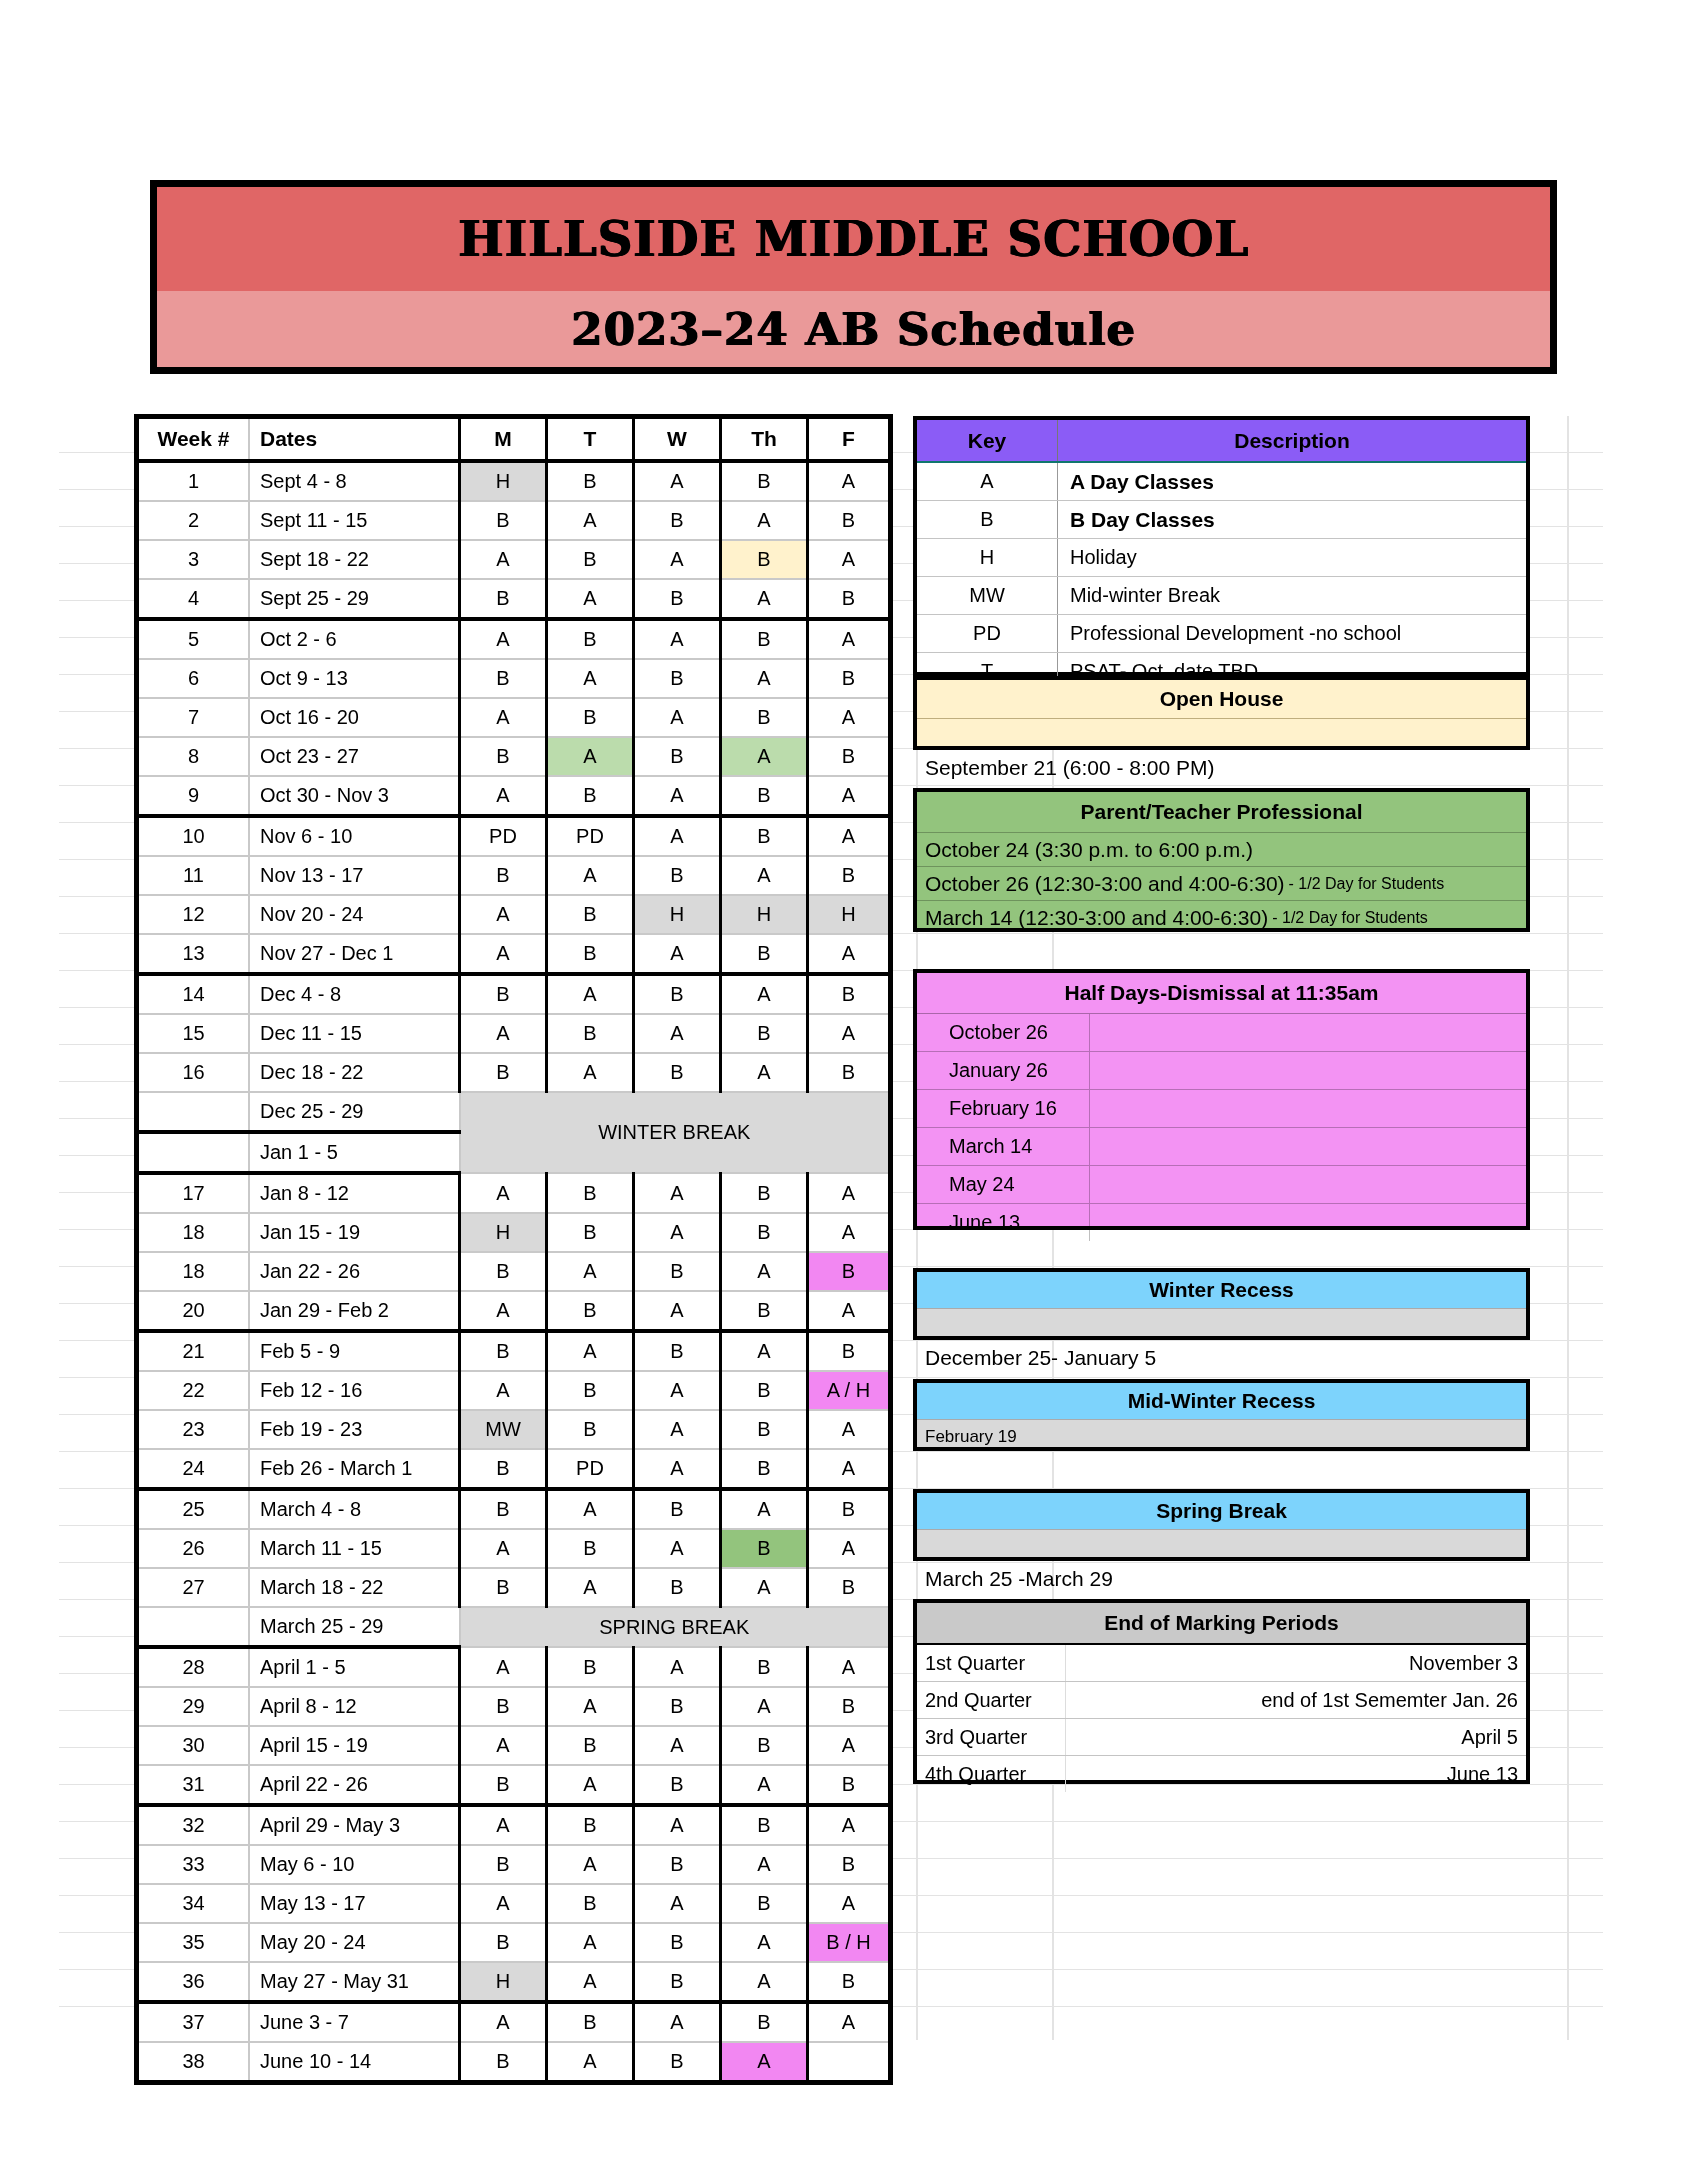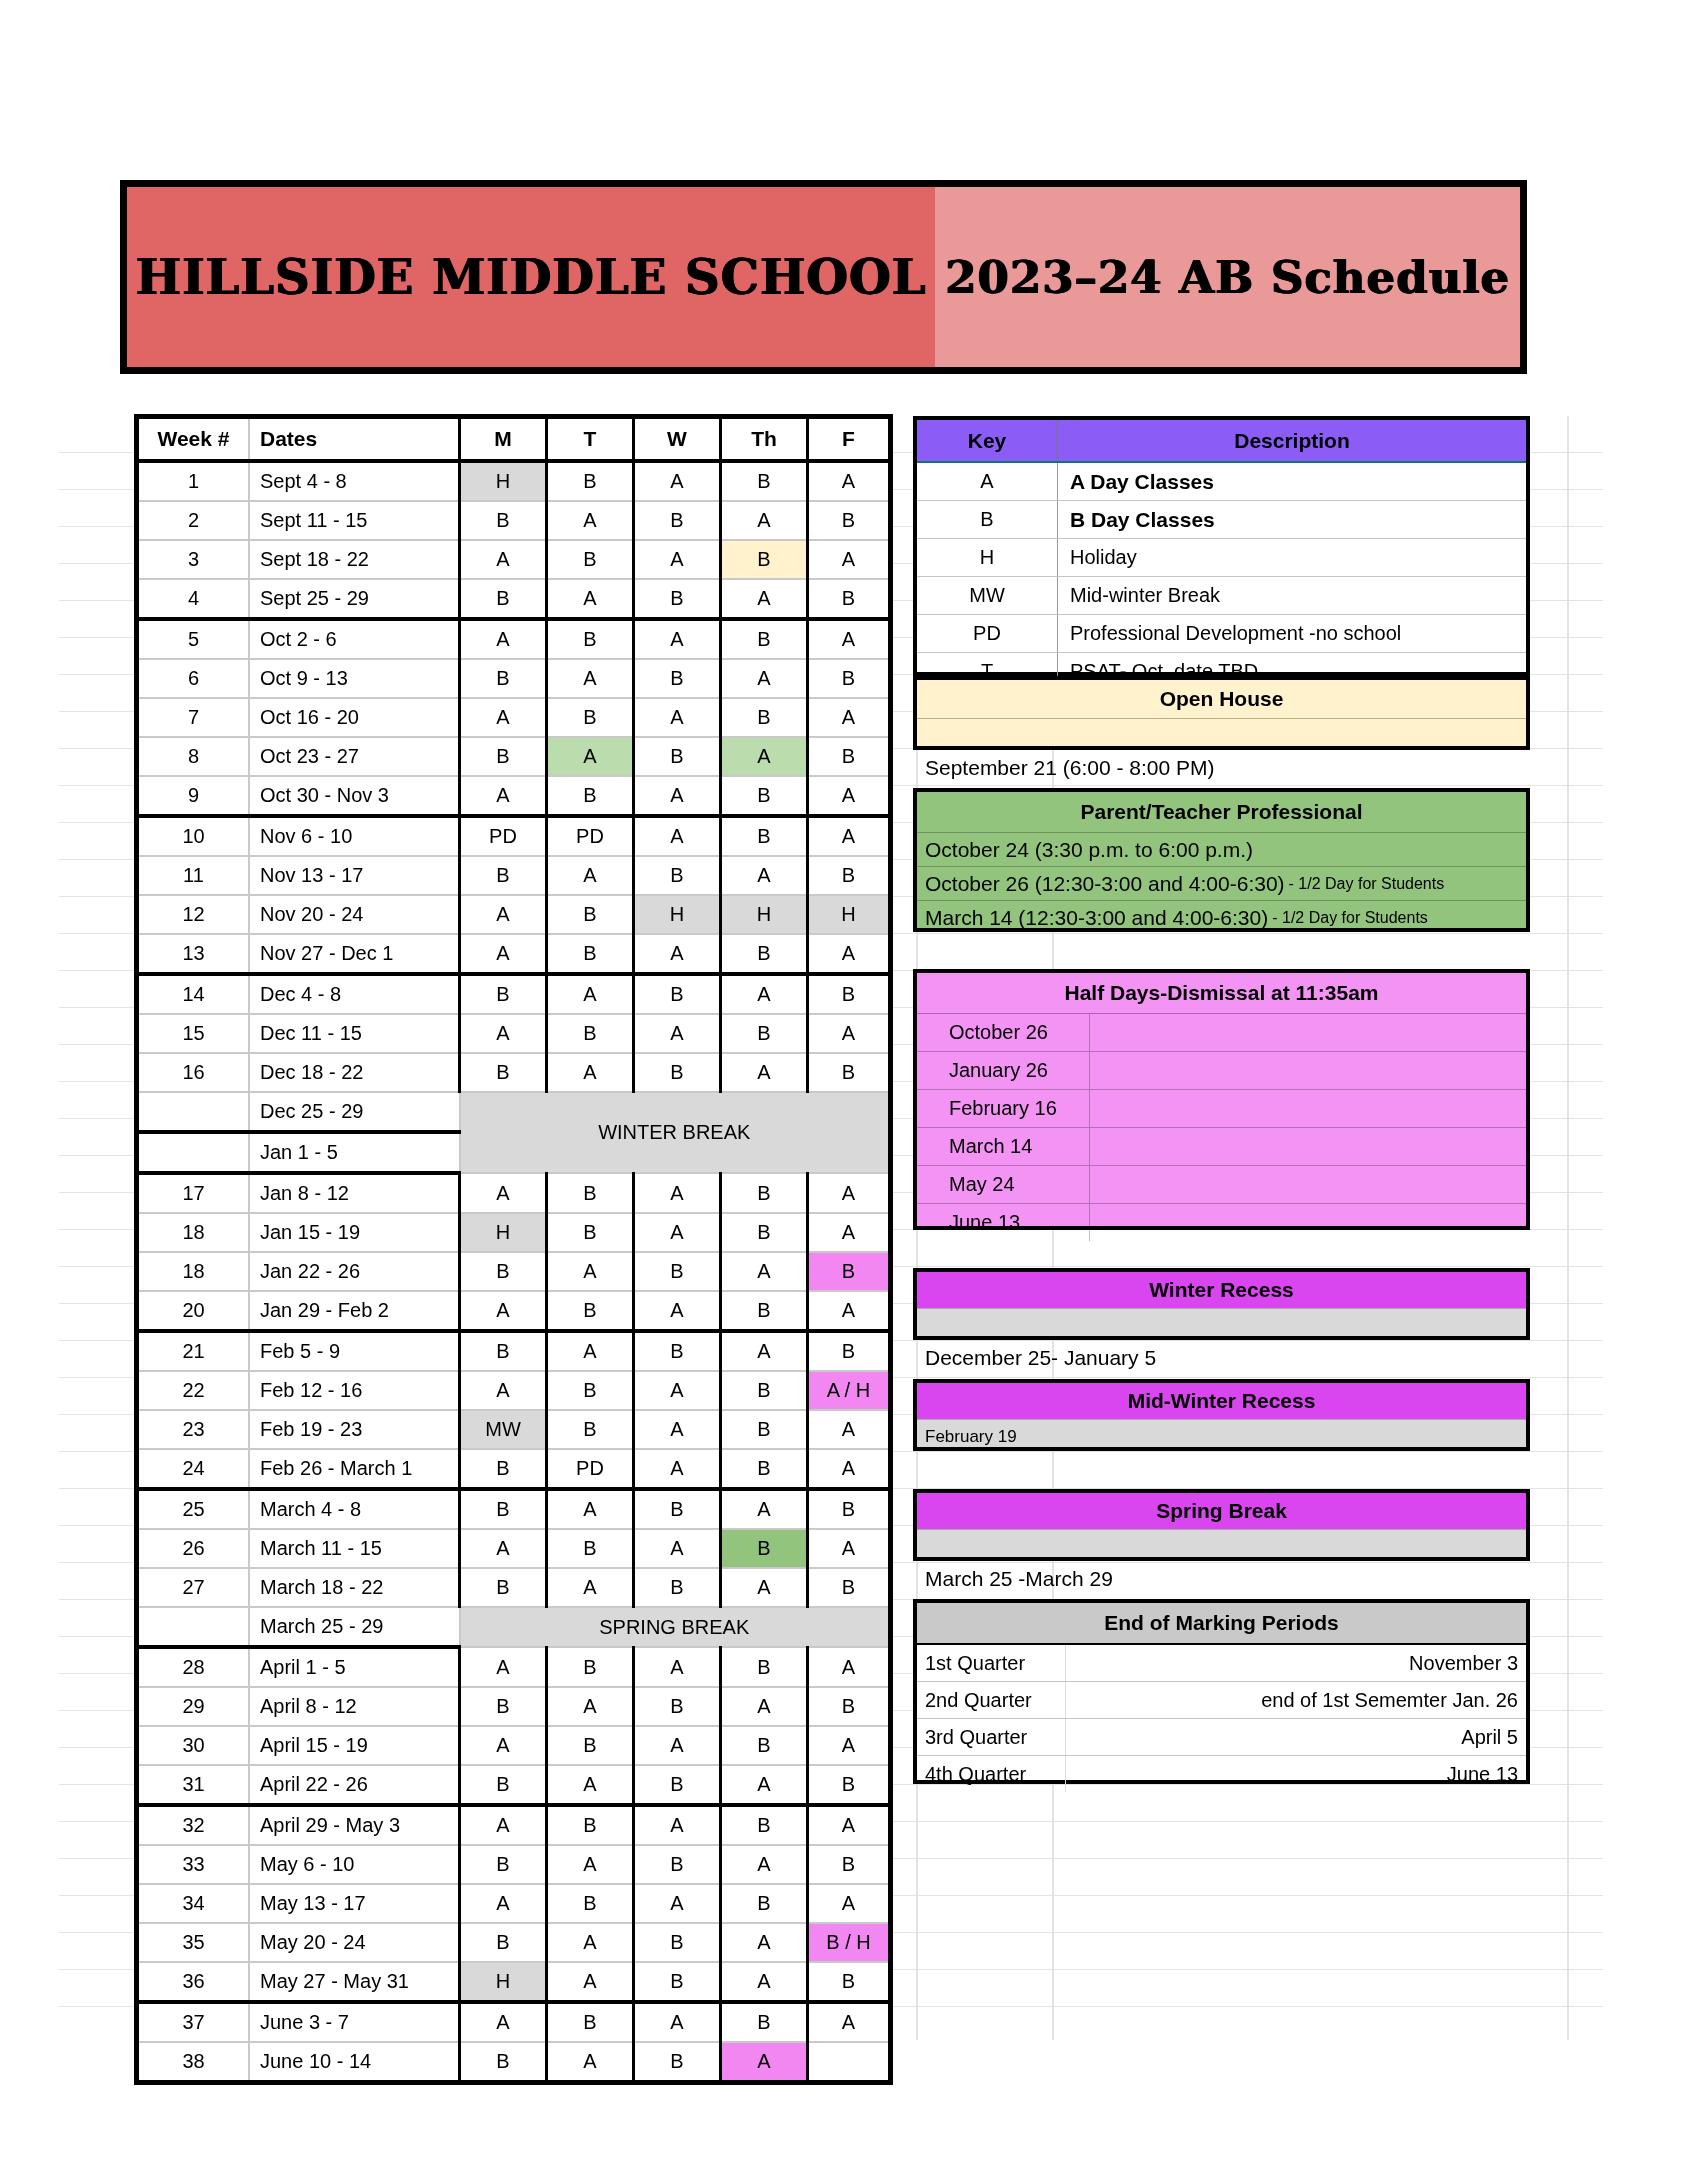--- a/index.html
+++ b/index.html
@@ -3,22 +3,22 @@
 <meta charset="utf-8">
 <style>
   html,body{margin:0;padding:0;}
   body{width:1683px;height:2178px;background:#ffffff;position:relative;
        font-family:"Liberation Sans",sans-serif;color:#000;}
   
   .grid{position:absolute;left:59px;top:416px;width:1544px;height:1624px;
         background:repeating-linear-gradient(to bottom,transparent 0px,transparent 36px,#e3e3e3 36px,#e3e3e3 37px);}
   .vline{position:absolute;top:416px;height:1624px;width:1.5px;background:#e3e3e3;}
   
-  .banner{position:absolute;left:120px;top:180px;width:1407px;height:194px;
-          border:7px solid #000;box-sizing:border-box;display:flex;flex-direction:row;}
+  .banner{position:absolute;left:150px;top:180px;width:1407px;height:194px;
+          border:7px solid #000;box-sizing:border-box;display:flex;flex-direction:column;}
   .banner .top{flex:0 0 58%;background:#E06666;display:flex;align-items:center;justify-content:center;}
   .banner .bottom{flex:1;background:#EA9999;display:flex;align-items:center;justify-content:center;}
   .banner-title{font-family:"DejaVu Serif",serif;font-weight:900;font-size:48px;letter-spacing:1px;
                 text-shadow:1px 0 #000,-0.5px 0 #000;}
   .banner-sub{font-family:"DejaVu Serif",serif;font-weight:900;font-size:45px;letter-spacing:1px;
               text-shadow:1px 0 #000,-0.5px 0 #000;}
   
   table.sched{position:absolute;left:134px;top:414px;border-collapse:collapse;background:#fff;
               border:5px solid #000;table-layout:fixed;}
   table.sched td,table.sched th{border:2px solid #c9c9c9;font-size:20px;height:37px;padding:0;
@@ -58,21 +58,21 @@
   .confmain{font-size:21px;}
   .confnote{font-size:16px;margin-left:4px;}
   .half{top:969px;height:261px;background:#F393F3;}
   .half .hdr{height:40px;border-bottom:1.5px solid rgba(0,0,0,.3);}
   .halfrow{height:37px;display:flex;border-bottom:1.5px solid rgba(0,0,0,.25);}
   .halfrow:last-child{border-bottom:none;}
   .halfdate{flex:0 0 140px;display:flex;align-items:center;padding-left:8px;font-size:20px;
             border-right:1.5px solid rgba(0,0,0,.25);margin-left:24px;}
   .halfblank{flex:1;}
   .grayp{background:#D9D9D9;}
-  .grayp .hdr{height:36px;border-bottom:1.5px solid #aaa;background:#d946ef;}
+  .grayp .hdr{height:36px;border-bottom:1.5px solid #aaa;background:#7dd3fc;}
   .winter{top:1268px;height:72px;}
   .midwinter{top:1379px;height:72px;}
   .spring{top:1489px;height:72px;}
   .small-line{font-size:17px;padding:7px 8px 12px 8px;}
   .marking{top:1599px;height:185px;}
   .marking .hdr{height:40px;border-bottom:2px solid #000;background:#C9C9C9;}
   .mrow{height:36px;display:flex;align-items:center;border-bottom:1.5px solid #c4c4c4;}
   .mrow:last-child{border-bottom:none;}
   .mlabel{flex:0 0 140px;padding-left:8px;font-size:20px;border-right:1.5px solid #ddd;align-self:stretch;
           display:flex;align-items:center;}

